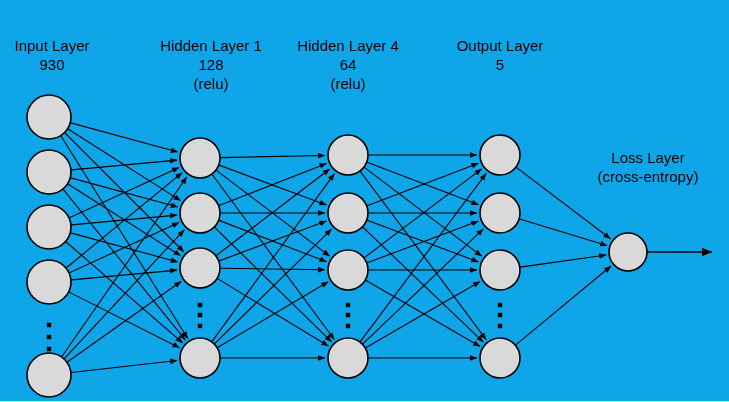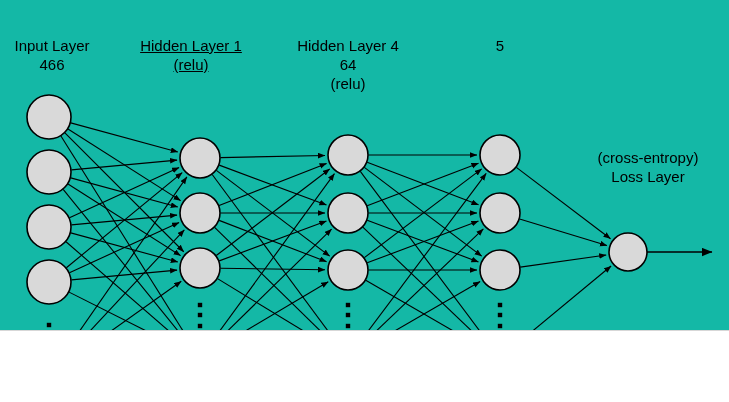--- a/index.html
+++ b/index.html
@@ -6,22 +6,22 @@
     margin: 0;
     padding: 0;
     background: #ffffff;
   }
   body {
     font-family: "Liberation Sans", sans-serif;
   }
   #canvas {
     position: relative;
     width: 729px;
-    height: 331px;
-    background: #14b8a6;
+    height: 402px;
+    background: #0ea5e9;
     overflow: hidden;
   }
   #netsvg {
     position: absolute;
     left: 0;
     top: 0;
     width: 729px;
     height: 402px;
   }
   .layer-label {
@@ -171,34 +171,36 @@
         <rect x="497.8" y="323.8" width="4.4" height="4.4" class="dot"></rect>
       </g>
     <g id="outarrow-group">
         <line x1="647" y1="252" x2="712" y2="252" class="out-arrow" marker-end="url(#arrowhead-out)"></line>
       </g>
   </svg>
 
   <div id="labels-layer">
       <div class="layer-label" style="left: 52px; top: 36px;">
         <div>Input Layer</div>
-        <div>466</div>
-      </div>
-      <div class="layer-label" style="left: 191px; top: 36px; text-decoration: underline;">
+        <div>930</div>
+      </div>
+      <div class="layer-label" style="left: 211px; top: 36px;">
         <div>Hidden Layer 1</div>
+        <div>128</div>
         <div>(relu)</div>
       </div>
       <div class="layer-label" style="left: 348px; top: 36px;">
         <div>Hidden Layer 4</div>
         <div>64</div>
         <div>(relu)</div>
       </div>
       <div class="layer-label" style="left: 500px; top: 36px;">
+        <div>Output Layer</div>
         <div>5</div>
       </div>
       <div class="layer-label" style="left: 648px; top: 148px;">
+        <div>Loss Layer</div>
         <div>(cross-entropy)</div>
-        <div>Loss Layer</div>
       </div>
     </div>
 
   <div class="bottom-rule"></div>
 </div>
 
 </body></html>

